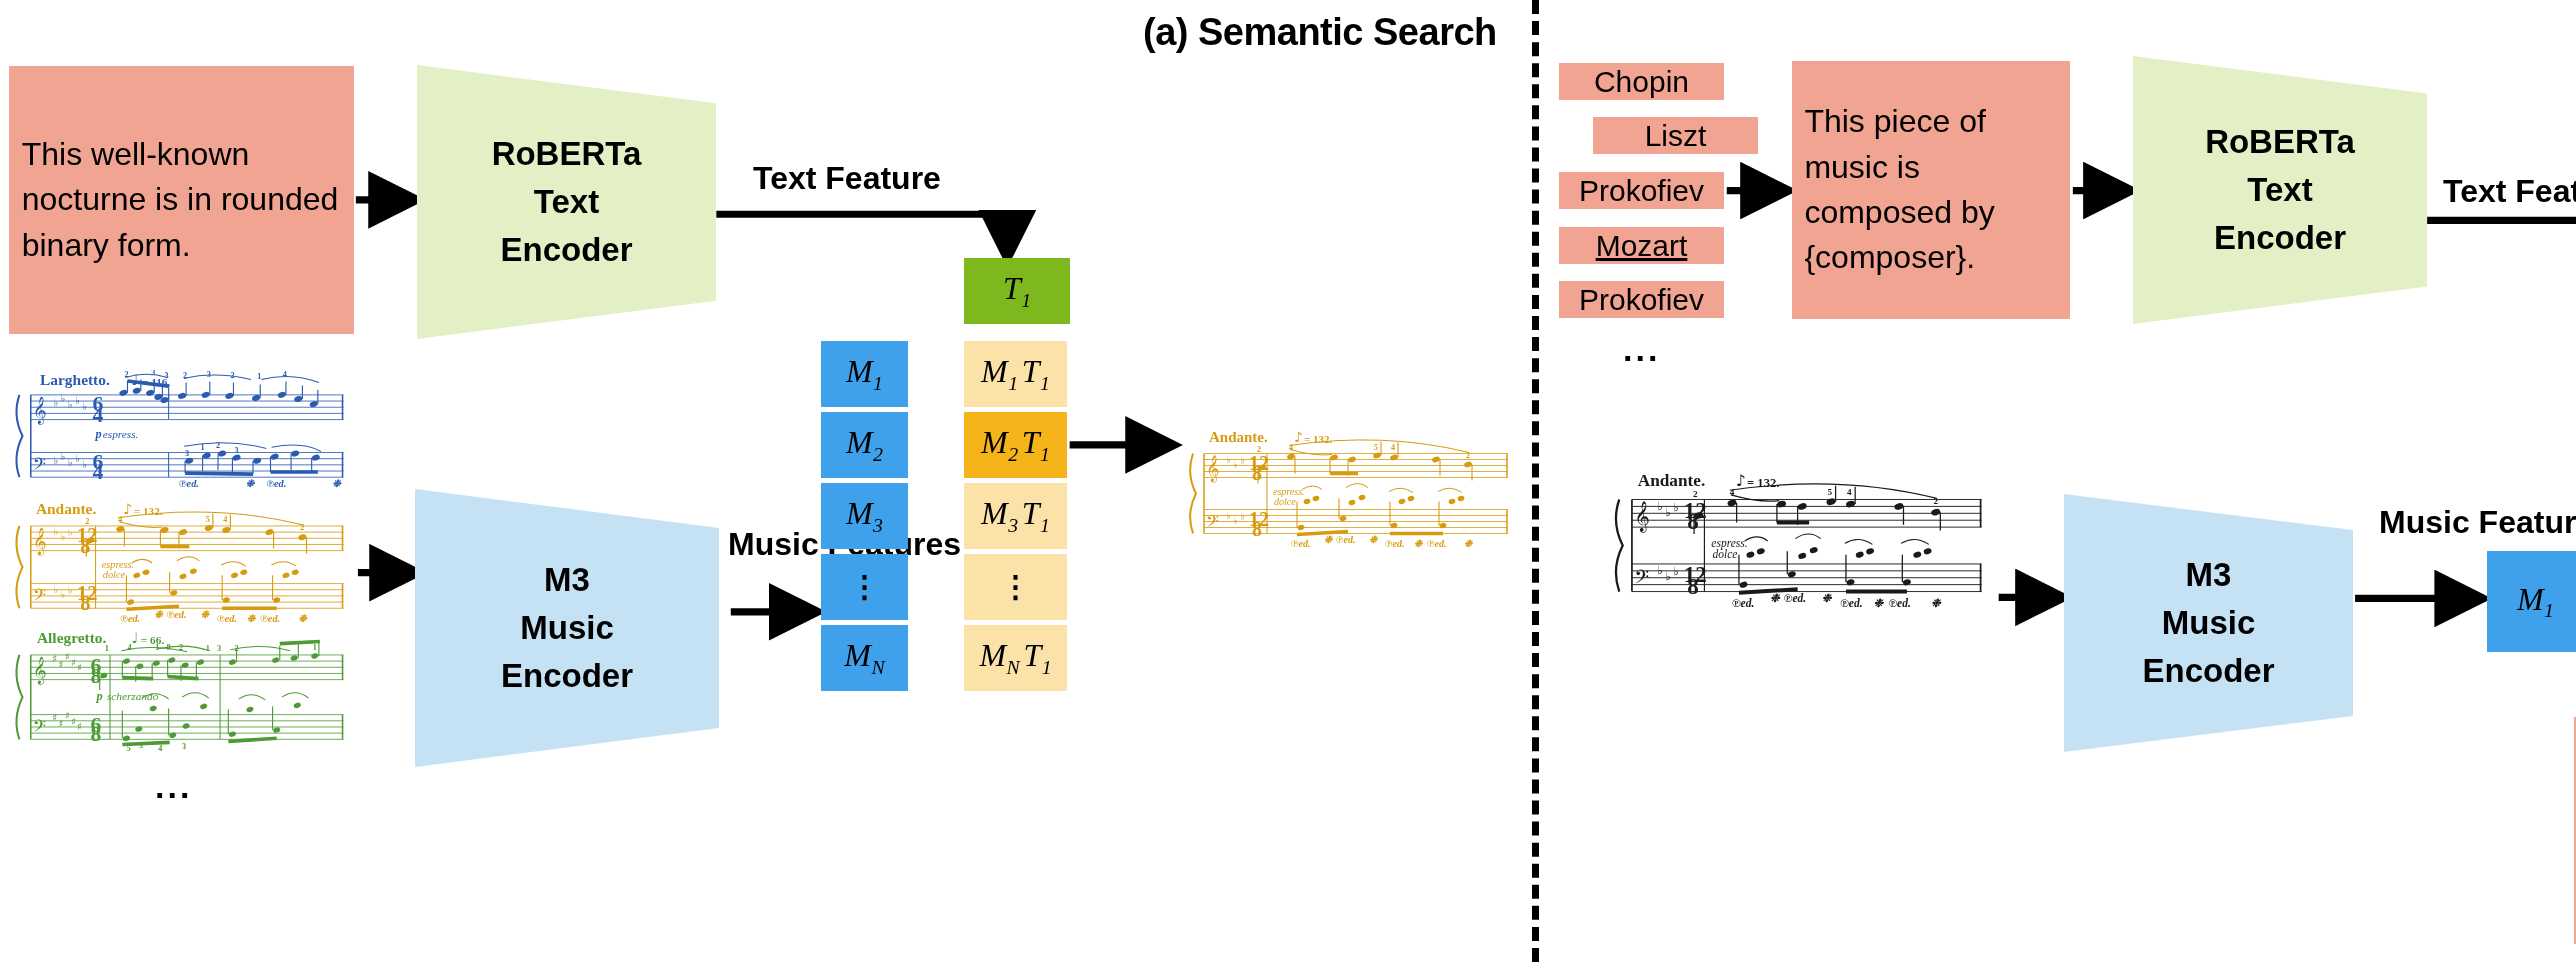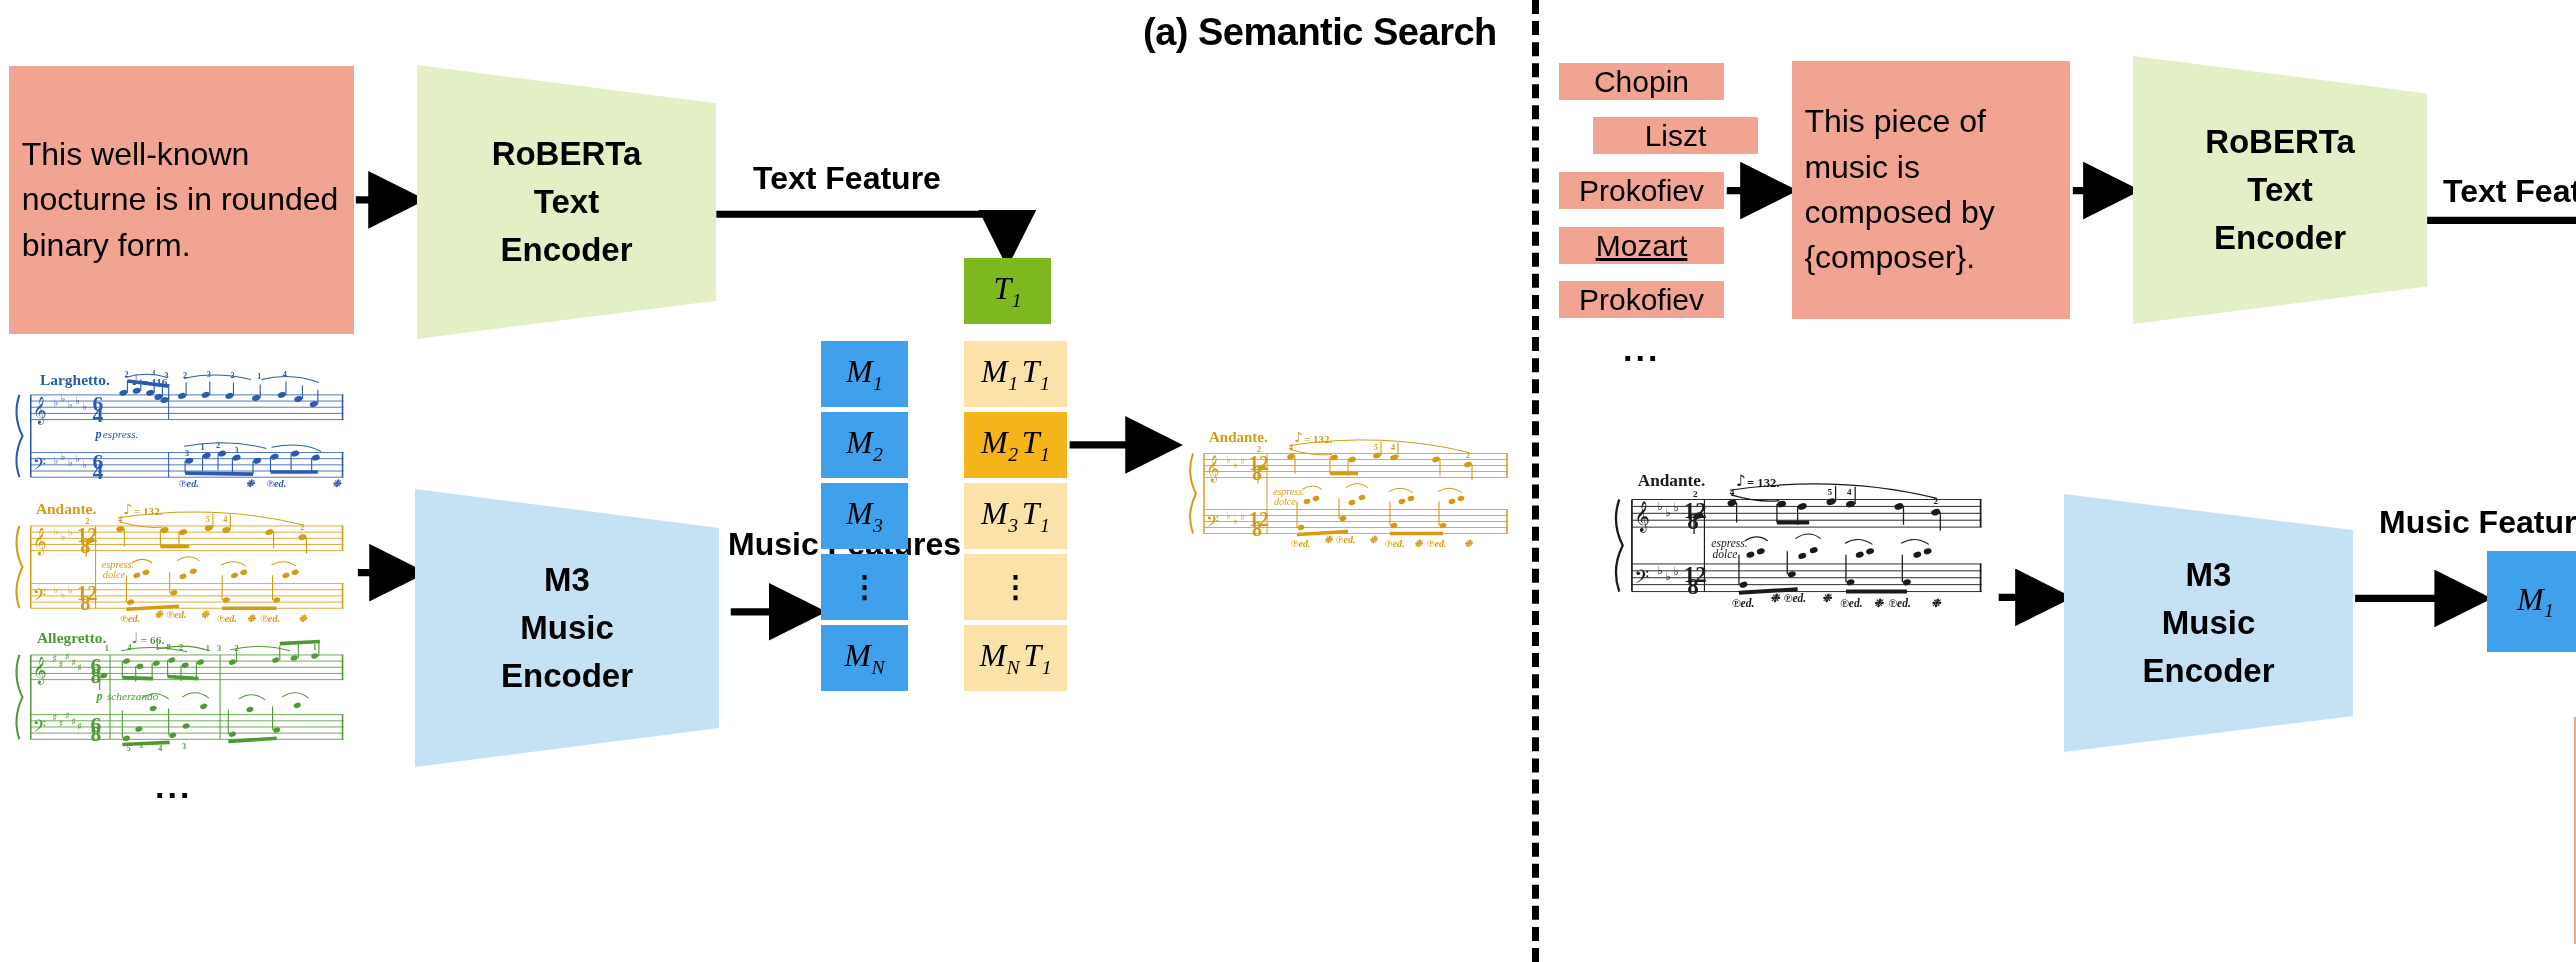--- a/index.html
+++ b/index.html
@@ -152,21 +152,21 @@
     <div>RoBERTa</div>
     <div>Text</div>
     <div>Encoder</div>
   </div>
 
   <div class="abs flow-label" style="left:753px; top:161px;">Text Feature</div>
   <svg class="wire" width="3229" height="962" viewBox="0 0 6268 1868">
     <path d="M 1390 416 L 1955 416 L 1955 492" stroke="#000" stroke-width="14" fill="none" marker-end="url(#ah)"></path>
   </svg>
 
-  <div class="abs cell c-green" style="left:964px; top:258px; width:87px; height:66px;">
+  <div class="abs cell c-green" style="left:964px; top:258px; width:106px; height:66px;">
     <span><span>T</span><span class="sub">1</span></span>
   </div>
 
   <div class="score" style="left:4.1px; top:370px;text-align:right;">
     <svg width="355" height="129" viewBox="0 0 690 250" xmlns="http://www.w3.org/2000/svg">
       <g stroke="#2A5BB0" fill="#2A5BB0">
         <text x="70" y="28" font-family="Liberation Serif, serif" font-weight="bold" font-size="30" stroke="none">Larghetto.</text>
         <text x="248" y="28" font-family="DejaVu Sans, sans-serif" font-size="28" stroke="none">♩</text>
         <text x="268" y="30" font-family="Liberation Serif, serif" font-weight="bold" font-size="22" stroke="none">= 116.</text>
         <g stroke-width="1.6">

